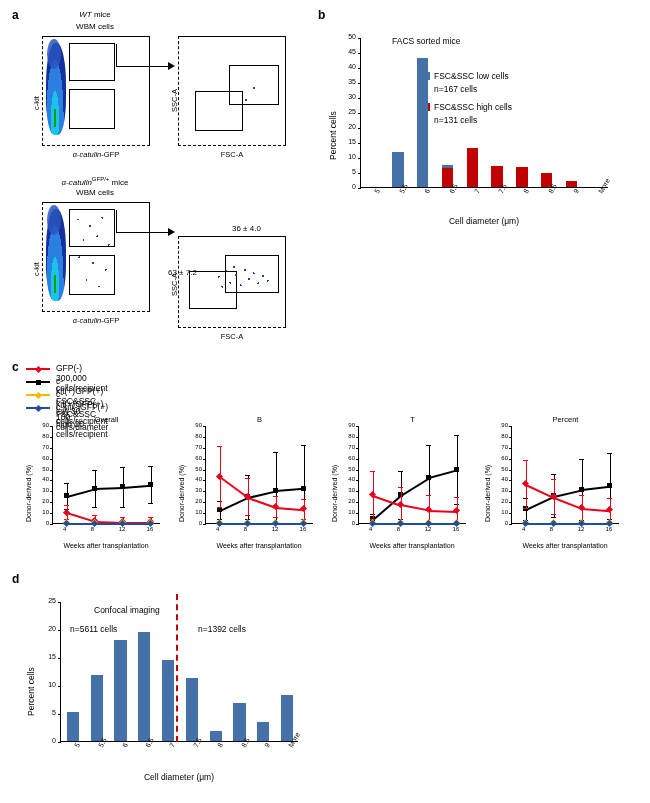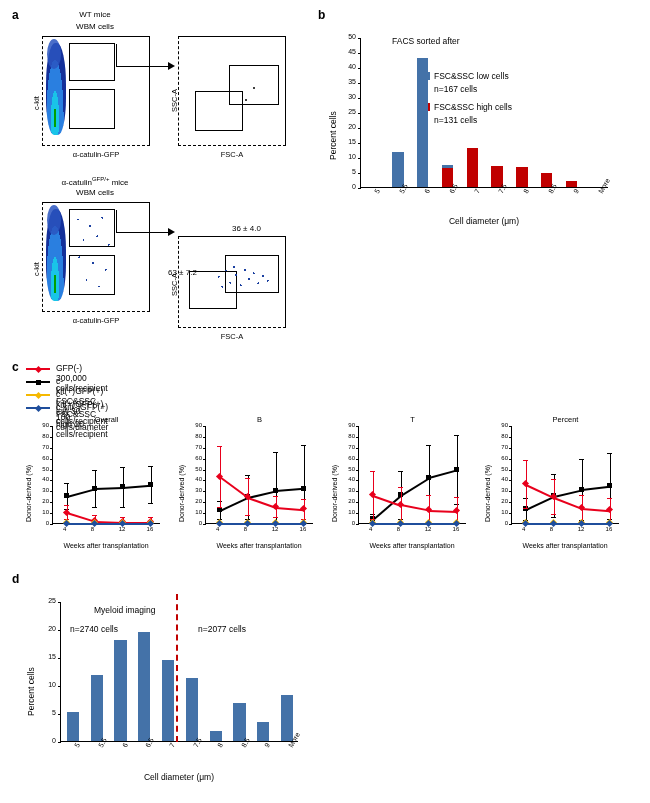--- a/index.html
+++ b/index.html
@@ -10,21 +10,21 @@
     color:#000;
     position:relative;
     overflow:hidden;
   }
   .panel-letter{
     position:absolute;
     font-size:12px;
     font-weight:bold;
   }
   .txt{position:absolute;font-size:8px;}
-  .ital{}
+  .ital{font-style:italic;}
   .ctr{text-align:center;}
   .vert{
     transform:rotate(-90deg);
     transform-origin:left top;
     white-space:nowrap;
   }
   
   #panel-a{position:absolute;left:0;top:0;width:310px;height:350px;}
   .flowbox{
     position:absolute;
@@ -145,21 +145,21 @@
        radial-gradient(circle at 36% 12%, #1a3fa0 0 1px, transparent 1px);"></div>
   </div>
   <div class="txt" style="left:232px;top:224px;font-size:8px;">36 ± 4.0</div>
   <div class="txt" style="left:168px;top:268px;font-size:8px;">63 ± 7.2</div>
   <div class="txt vert" style="left:170px;top:296px;font-size:7.5px;">SSC-A</div>
   <div class="txt ctr" style="left:178px;top:332px;width:108px;font-size:7.5px;">FSC-A</div>
 </div>
 
 <div class="panel-letter" style="left:318px;top:8px;">b</div>
 <div id="panel-b" style="position:absolute;left:318px;top:20px;width:330px;height:220px;">
-  <div class="txt" style="left:74px;top:16px;font-size:8.5px;">FACS sorted after</div>
+  <div class="txt" style="left:74px;top:16px;font-size:8.5px;">FACS sorted mice</div>
 
   <div class="legend-sq" style="left:104px;top:52px;background:#4472a8;"></div>
   <div class="txt" style="left:116px;top:51px;font-size:8.5px;">FSC&amp;SSC low cells</div>
   <div class="txt" style="left:116px;top:64px;font-size:8.5px;">n=167 cells</div>
   <div class="legend-sq" style="left:104px;top:83px;background:#c00000;"></div>
   <div class="txt" style="left:116px;top:82px;font-size:8.5px;">FSC&amp;SSC high cells</div>
   <div class="txt" style="left:116px;top:95px;font-size:8.5px;">n=131 cells</div>
 
   <div class="plotarea" id="plot-b" style="left:42px;top:18px;width:248px;height:150px;">
       <div class="ytick" style="left: -21px; top: 145px;">0</div>
@@ -593,18 +593,18 @@
       <div class="bar" style="background: rgb(68, 114, 168); left: 148.512px; width: 12.376px; height: 10.08px;"></div>
       <div class="xtick" style="left: 154.7px; top: 143px; transform: rotate(-60deg); transform-origin: left top; white-space: nowrap;">8</div>
       <div class="bar" style="background: rgb(68, 114, 168); left: 172.312px; width: 12.376px; height: 38.08px;"></div>
       <div class="xtick" style="left: 178.5px; top: 143px; transform: rotate(-60deg); transform-origin: left top; white-space: nowrap;">8.5</div>
       <div class="bar" style="background: rgb(68, 114, 168); left: 196.112px; width: 12.376px; height: 19.04px;"></div>
       <div class="xtick" style="left: 202.3px; top: 143px; transform: rotate(-60deg); transform-origin: left top; white-space: nowrap;">9</div>
       <div class="bar" style="background: rgb(68, 114, 168); left: 219.912px; width: 12.376px; height: 45.92px;"></div>
       <div class="xtick" style="left: 226.1px; top: 143px; transform: rotate(-60deg); transform-origin: left top; white-space: nowrap;">More</div>
       <div class="dashed-red" style="left: 115.43px; top: -8px; height: 148px;"></div>
     </div>
-  <div class="txt" style="left:82px;top:19px;font-size:8.5px;">Myeloid imaging</div>
-  <div class="txt" style="left:58px;top:38px;font-size:8.5px;">n=2740 cells</div>
-  <div class="txt" style="left:186px;top:38px;font-size:8.5px;">n=2077 cells</div>
+  <div class="txt" style="left:82px;top:19px;font-size:8.5px;">Confocal imaging</div>
+  <div class="txt" style="left:58px;top:38px;font-size:8.5px;">n=5611 cells</div>
+  <div class="txt" style="left:186px;top:38px;font-size:8.5px;">n=1392 cells</div>
   <div class="txt vert" style="left:14px;top:130px;font-size:8.5px;">Percent cells</div>
   <div class="txt ctr" style="left:48px;top:186px;width:238px;font-size:8.5px;">Cell diameter (μm)</div>
 </div>
 
 </body></html>

